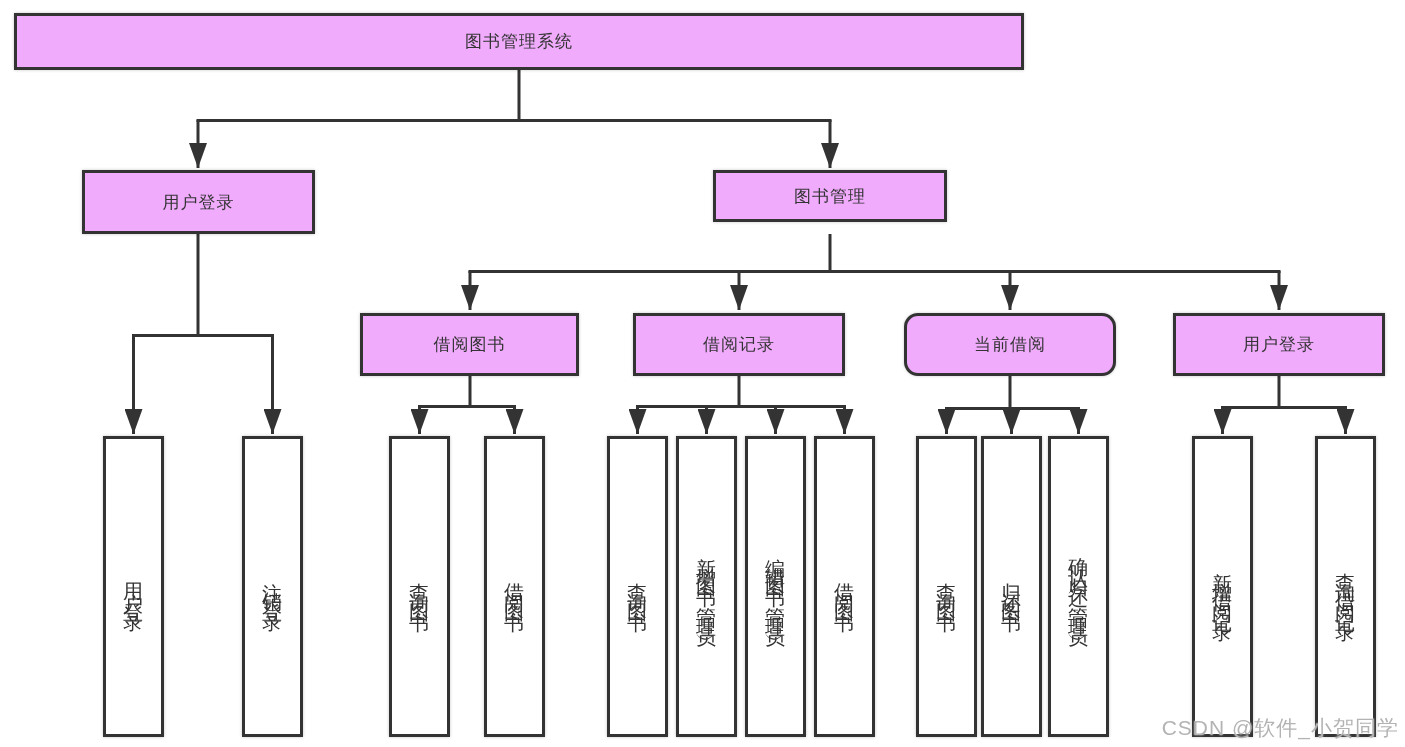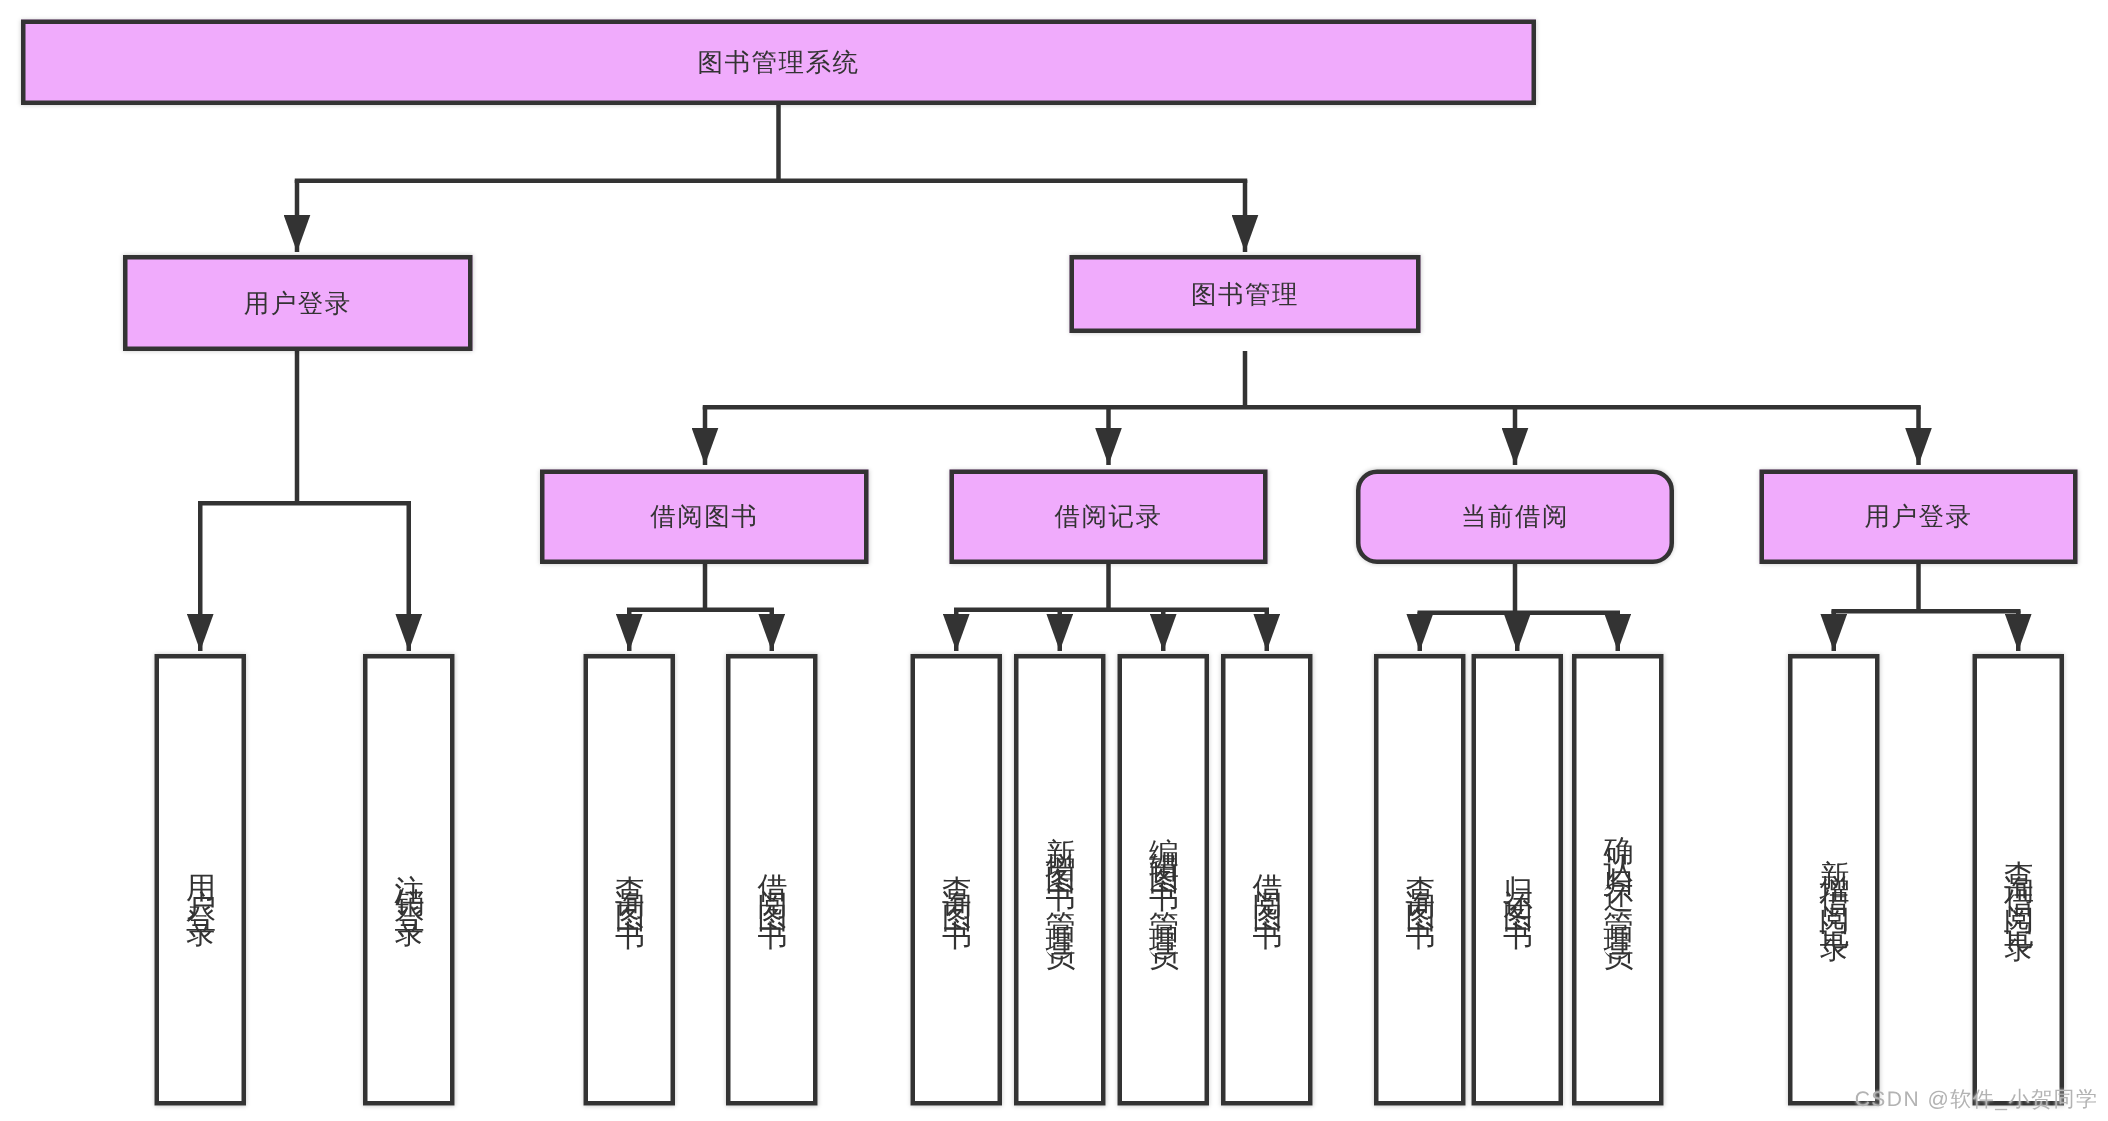--- a/index.html
+++ b/index.html
@@ -52,21 +52,21 @@
     text-orientation: mixed;
     font-size: 20px;
     line-height: 1;
     letter-spacing: 10px;
     white-space: nowrap;
   }
   .watermark {
     position: absolute;
     right: 6px;
     bottom: 5px;
-    font-size: 14px;
+    font-size: 21px;
     color: #b3b3b3;
     letter-spacing: 1px;
     z-index: 10;
     text-shadow: 0 0 2px #ffffff;
   }
 </style>
 </head>
 <body>
 
 <div class="stage">

